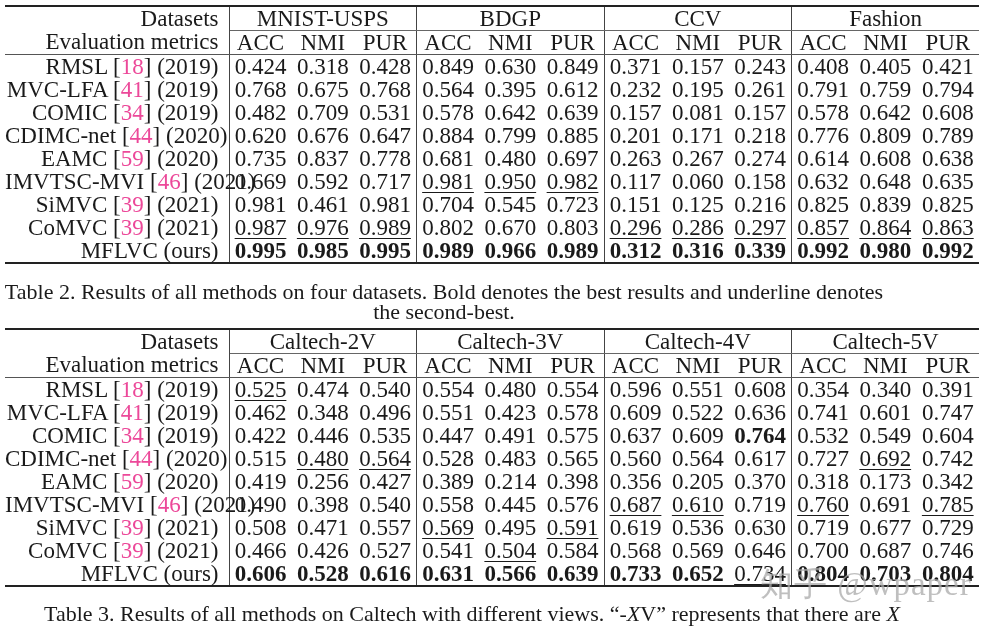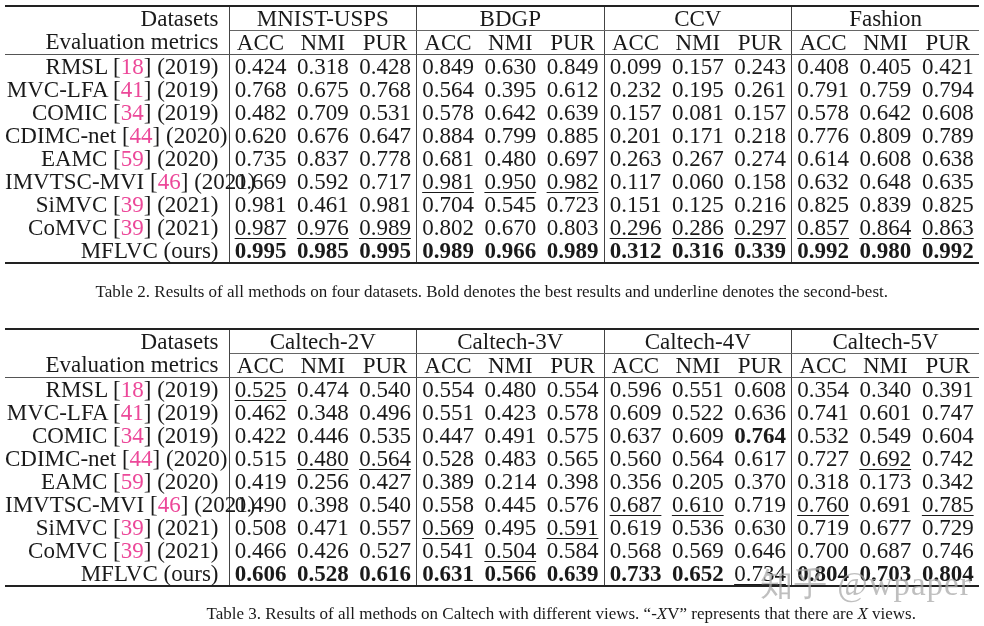--- a/index.html
+++ b/index.html
@@ -16,22 +16,22 @@
   .tbl td.m { text-align: right; padding-right: 10px; }
   .tbl tr.top td { border-top: 2px solid #222; }
   .tbl tr.sub td { border-bottom: 1.5px solid #555; }
   .tbl tr.grp td.g { border-bottom: 1px solid #666; }
   .tbl tr.last td { border-bottom: 2px solid #222; margin-top: 28px; }
   .tbl td.sep { border-right: 1.3px solid #444; }
   .ref { color: #ec4899; }
   .b { font-weight: bold; }
   .u { text-decoration: underline; text-underline-offset: 3px; text-decoration-thickness: 1px; }
   .cap {
-    position: absolute; left: 0; width: 888px; text-align: right;
-    font-size: 17px; line-height: 20px;
+    position: absolute; left: 0; width: 888px; text-align: center;
+    font-size: 22px; line-height: 20px;
   }
   .watermark {
     position: absolute; left: 760px; top: 562px;
     font-family: Liberation Serif, serif; font-size: 33px;
     color: rgba(170,170,170,0.75); letter-spacing: 1px;
     pointer-events: none;
   }
   i.var { font-style: italic; }
 </style>
 </head>
@@ -66,21 +66,21 @@
         <td class="">PUR</td>
       </tr>
       <tr class="">
         <td class="m sep"><span>RMSL</span> [<span class="ref">18</span>] <span>(2019)</span></td>
         <td class=""><span class="">0.424</span></td>
         <td class=""><span class="">0.318</span></td>
         <td class="sep"><span class="">0.428</span></td>
         <td class=""><span class="">0.849</span></td>
         <td class=""><span class="">0.630</span></td>
         <td class="sep"><span class="">0.849</span></td>
-        <td class=""><span class="">0.099</span></td>
+        <td class=""><span class="">0.371</span></td>
         <td class=""><span class="">0.157</span></td>
         <td class="sep"><span class="">0.243</span></td>
         <td class=""><span class="">0.408</span></td>
         <td class=""><span class="">0.405</span></td>
         <td class=""><span class="">0.421</span></td>
       </tr>
       <tr class="">
         <td class="m sep"><span>MVC-LFA</span> [<span class="ref">41</span>] <span>(2019)</span></td>
         <td class=""><span class="">0.768</span></td>
         <td class=""><span class="">0.675</span></td>

